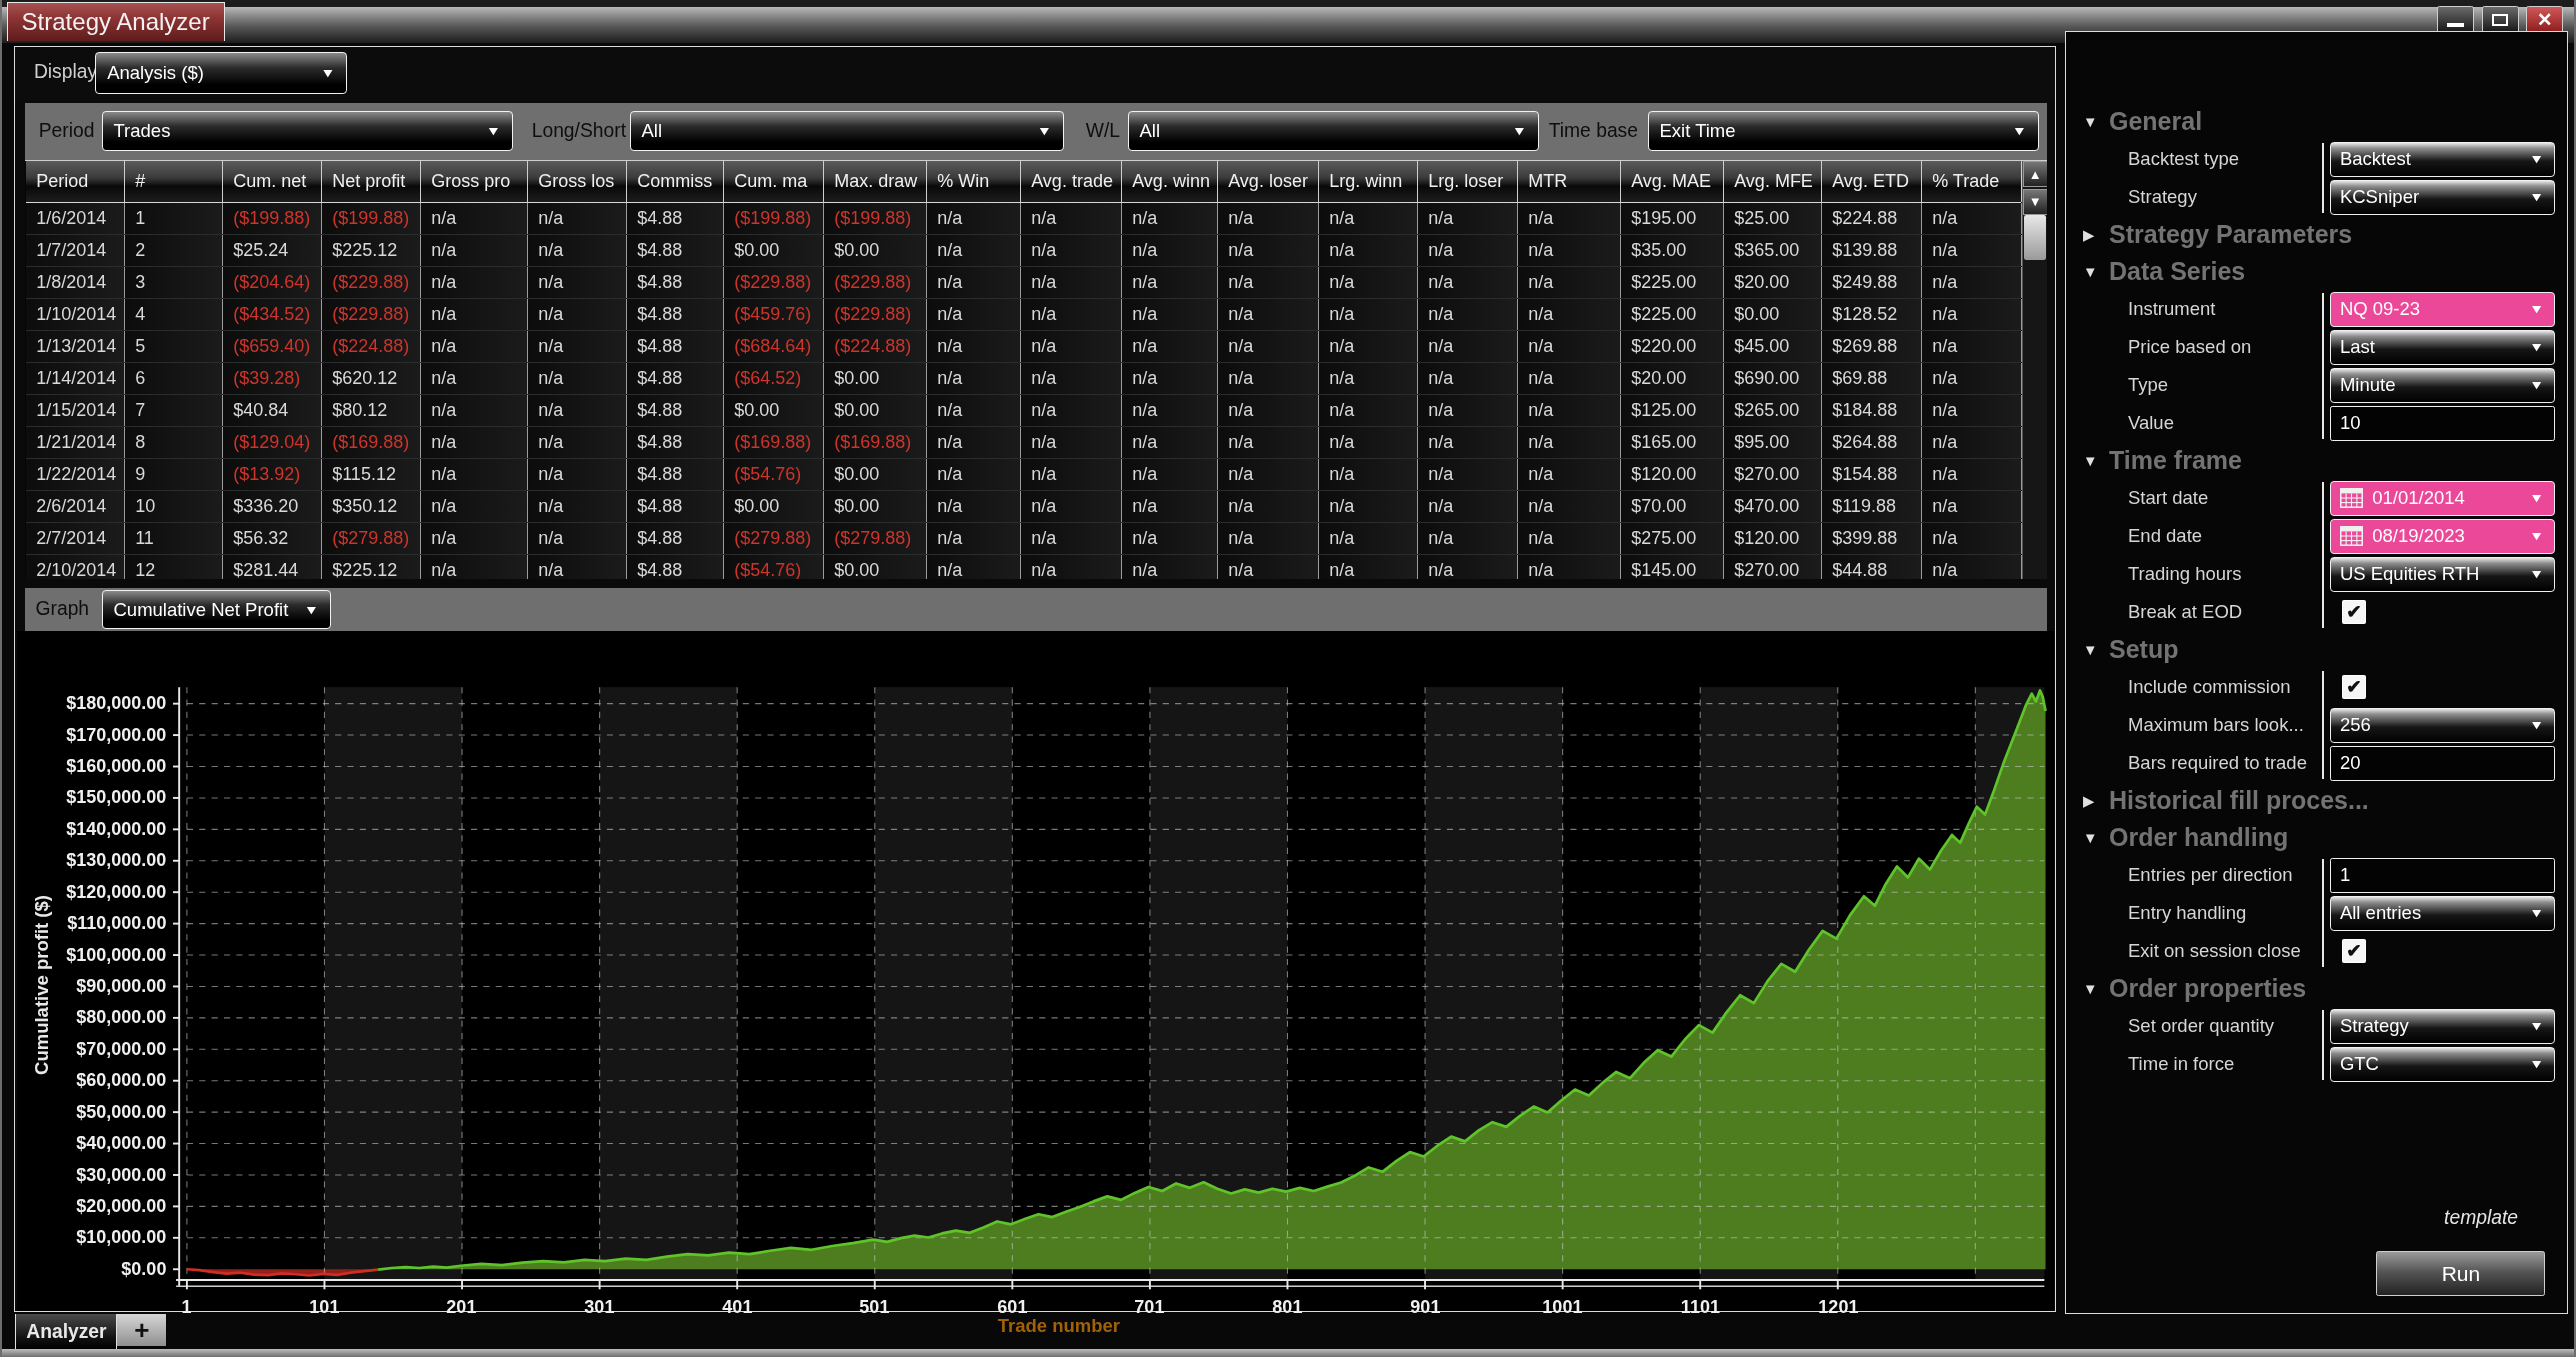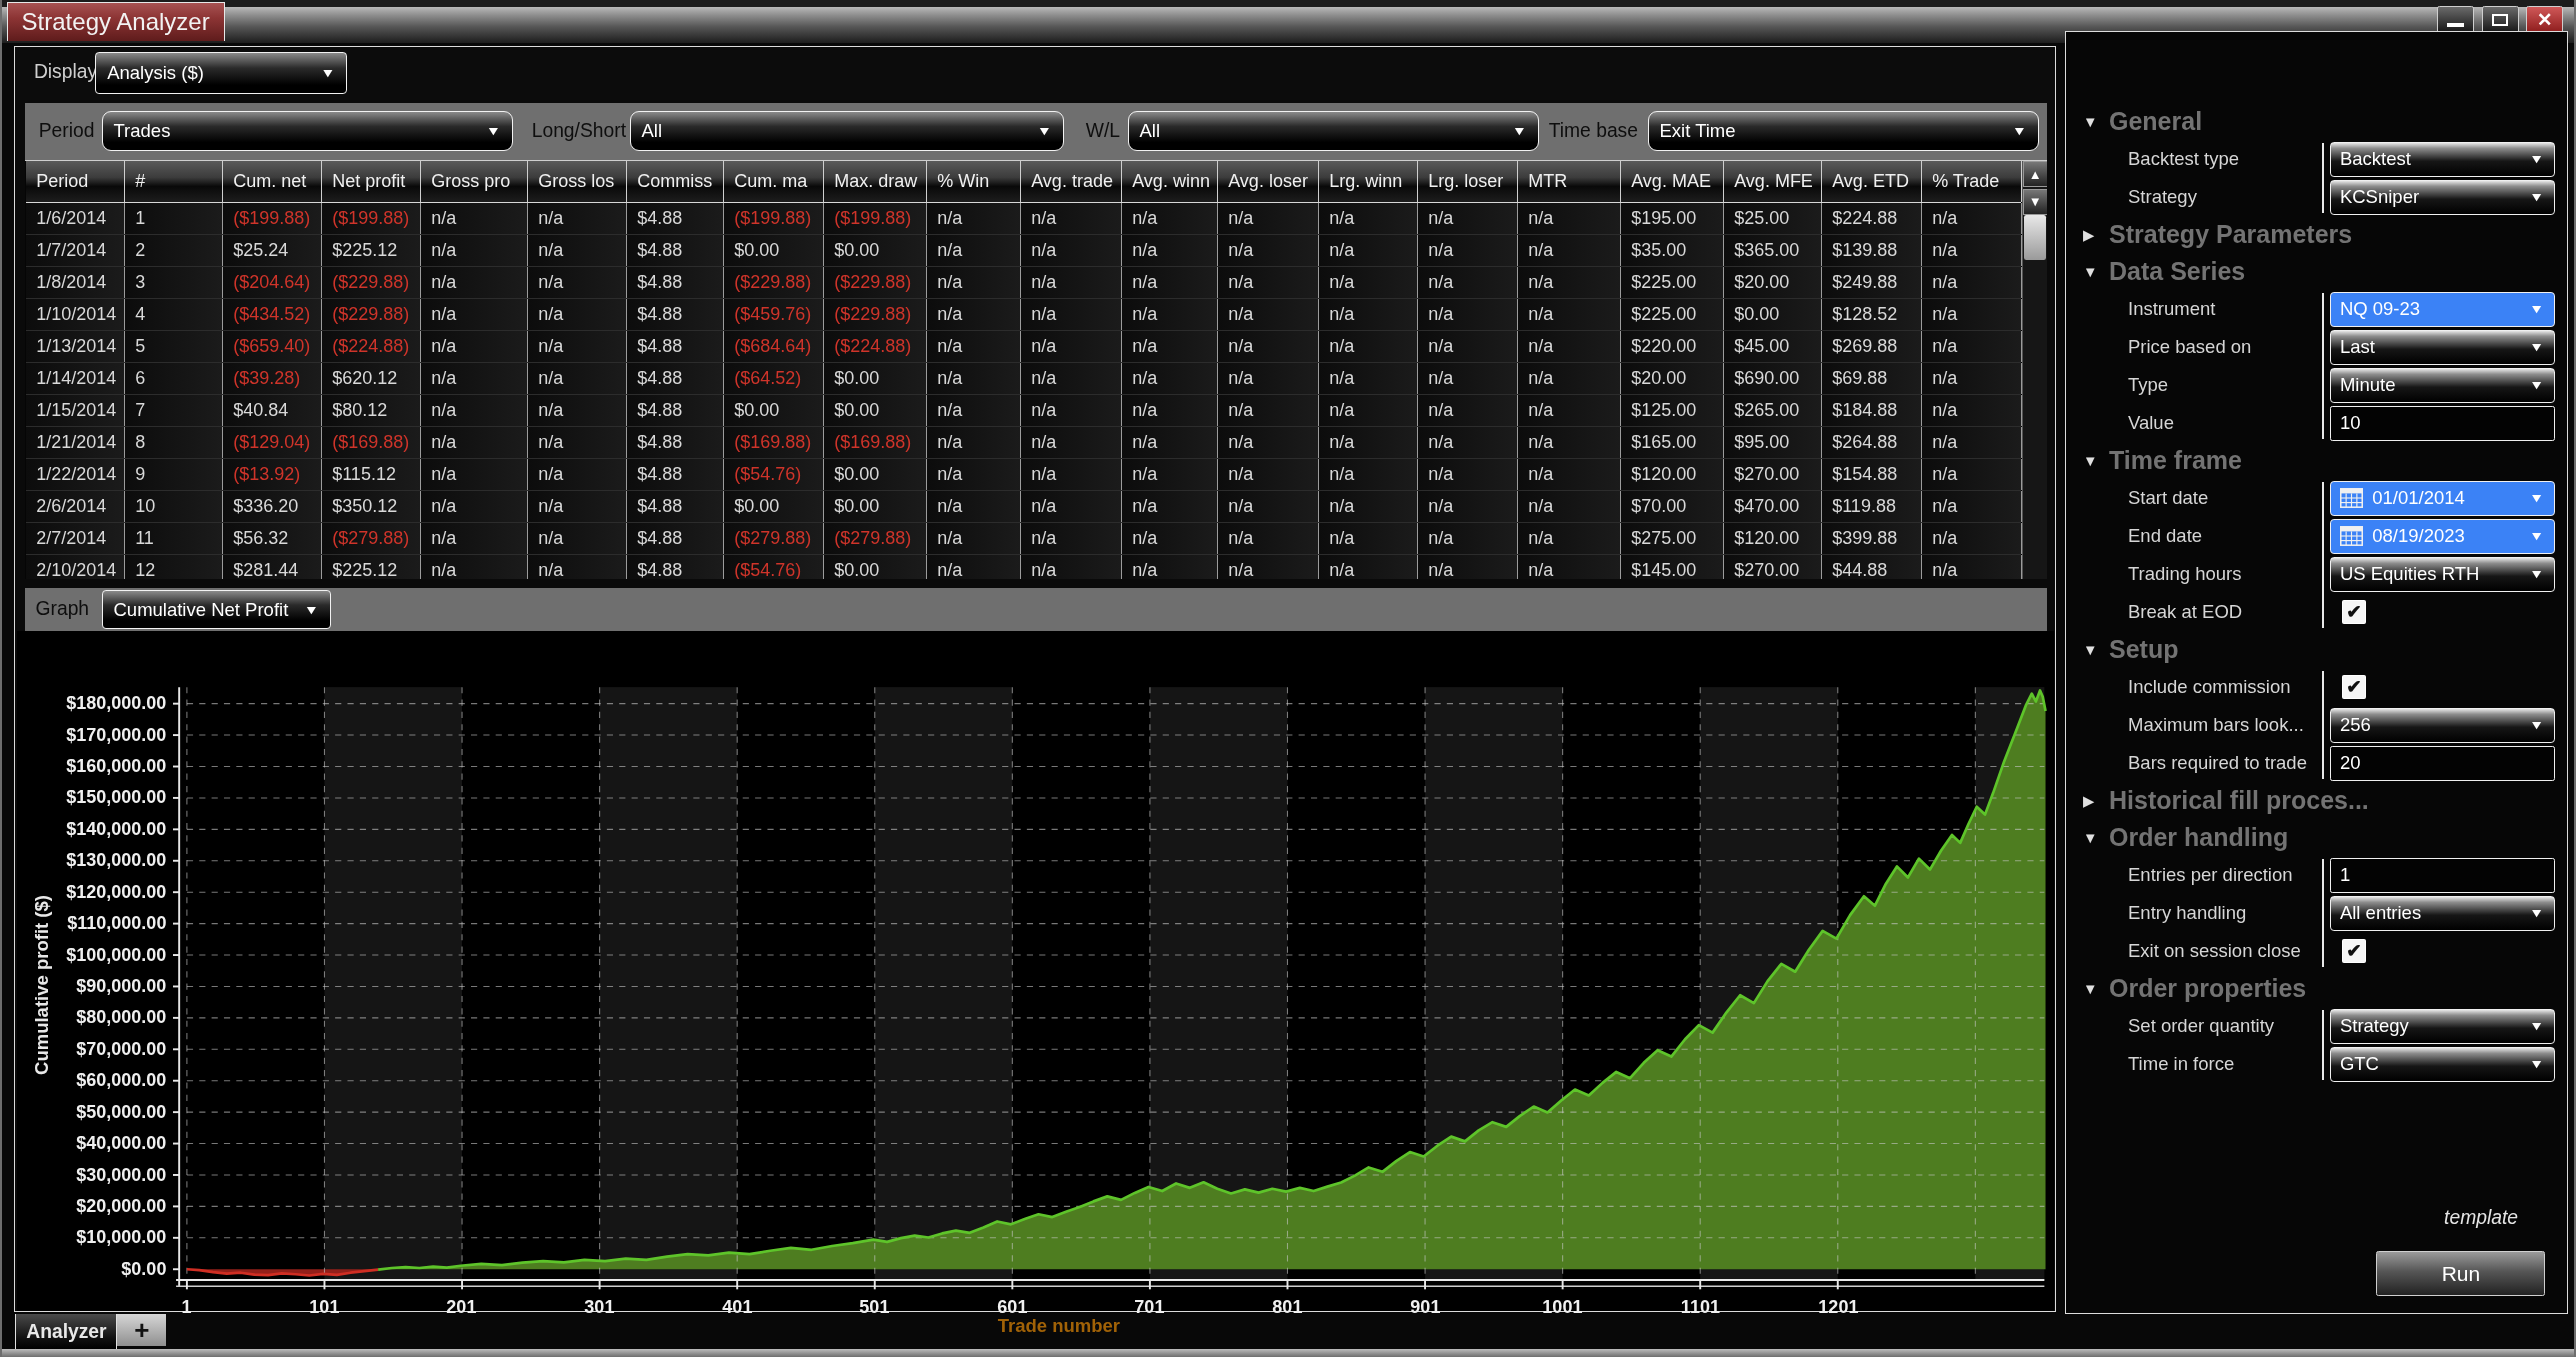--- a/index.html
+++ b/index.html
@@ -32,21 +32,21 @@
   .lbl { color:#cfcfcf; font-size:19.3px; }
   .display-row .lbl { position:absolute; left:18.5px; top:14px; }
   .combo { border:1.5px solid #f2f2f2; border-radius:3.9px; color:#fff; font-size:18.5px;
            background:linear-gradient(180deg,#8a8a8a 0%,#2a2a2a 38%,#000 80%);
            display:flex; align-items:center; padding:0 10.8px; position:relative; }
   .combo .chev { margin-left:auto; font-size:15.4px; color:#fff; transform:scaleY(.8); }
   .display-combo { position:absolute; left:80px; top:4.6px; width:252px; height:42px; }
 
   .filterbar { position:absolute; left:9.3px; top:56px; width:2022px; height:57px; background:#6f6f6f; }
   .filterbar .lbl { color:#0e0e0e; font-size:19.3px; position:absolute; top:17px; }
-  .filterbar .combo { position:absolute; top:7.7px; height:40px;border-radius:9px; }
+  .filterbar .combo { position:absolute; top:7.7px; height:40px; }
 
   
   .table-wrap { position:absolute; left:9.3px; top:113px; width:2022px; height:419px; background:#050505;
                 border-top:1.5px solid #cfcfcf; overflow:hidden; }
   .grid-table { position:absolute; left:1.5px; top:0; width:1995px; }
   .thead { display:grid; height:42px; border-bottom:1.5px solid #d8d8d8; }
   .th { background:linear-gradient(180deg,#5a5a5a 0%,#3c3c3c 40%,#090909 62%,#1d1d1d 100%);
         color:#f0f0f0; font-size:18px; display:flex; align-items:center; padding-left:10px;
         border-right:1.5px solid #cfcfcf; white-space:nowrap; overflow:hidden; }
   .tr { display:grid; height:32px; border-bottom:0.8px solid #2c2c2c; }
@@ -95,21 +95,21 @@
   .sec-hd .tri { color:#e0e0e0; font-size:14.7px; width:26px; }
   .sec-hd .name { color:#737373; font-size:25px; font-weight:bold; }
   .sec-rows { position:relative; }
   .sec-rows.hasline::before { content:""; position:absolute; left:256px; top:3.1px; bottom:3.1px; width:2.3px; background:#e8e8e8; }
   .srow { display:flex; align-items:center; height:38px; padding-left:62px; }
   .srow .rlbl { color:#d6d6d6; font-size:18.5px; flex:1; white-space:nowrap; overflow:hidden; }
   .ctrl { width:225px; margin-right:12.4px; height:35px; }
   .sel { border:1.5px solid #f0f0f0; border-radius:3.9px; color:#fff; font-size:18.5px;
          display:flex; align-items:center; padding:0 9.3px; height:35px; }
   .sel.light { background:linear-gradient(180deg,#e6e6e6 0%,#8d8d8d 16%,#161616 55%,#000 100%); }
-  .sel.dark  { background:#3b82f6; }
+  .sel.dark  { background:#ec4899; }
   .sel .chev { margin-left:auto; color:#fff; font-size:15.4px; transform:scaleY(.8); }
   .tinput { border:1.5px solid #f0f0f0; border-radius:2.3px; background:#030303; color:#fff;
             font-size:18.5px; display:flex; align-items:center; padding:0 9.3px; height:35px; }
   .cbx { width:24px; height:24px; background:#f6f6f6; border:1.5px solid #fff; border-radius:1.5px;
          color:#101010; font-size:18.5px; font-weight:bold; display:flex; align-items:center; justify-content:center; margin-left:12.4px;}
   .calico { width:23px; height:20px; margin-right:9.3px; flex:none; }
   .template-note { position:absolute; right:49px; top:1175px; color:#e5e5e5; font-size:19.3px; font-style:italic; }
   .run-btn { position:absolute; right:21.6px; top:1219px; width:169px; height:45px;
              background:linear-gradient(180deg,#9a9a9a 0%,#565656 45%,#222 100%);
              border:1.5px solid #cfcfcf; border-radius:2.3px; color:#fff; font-size:21px;

